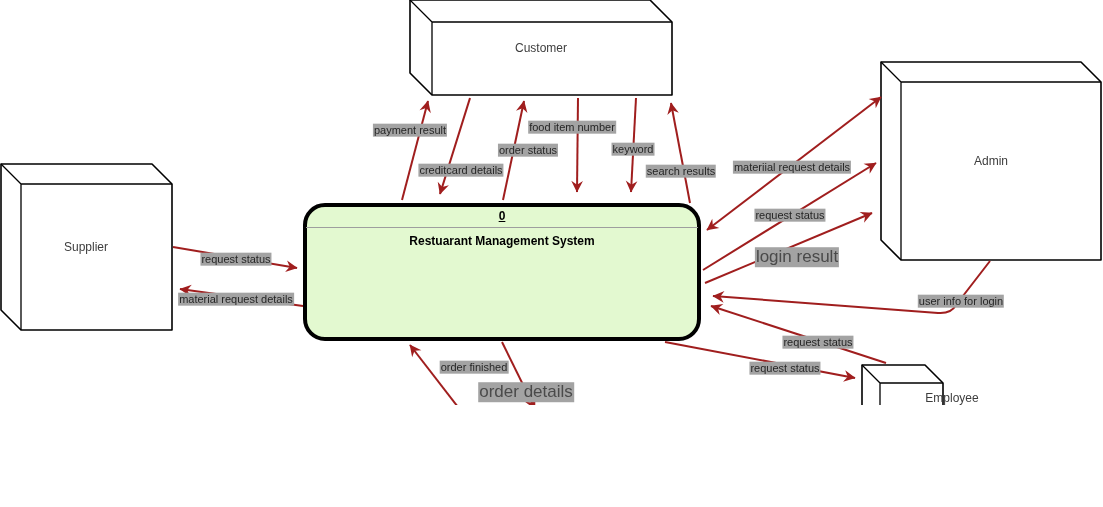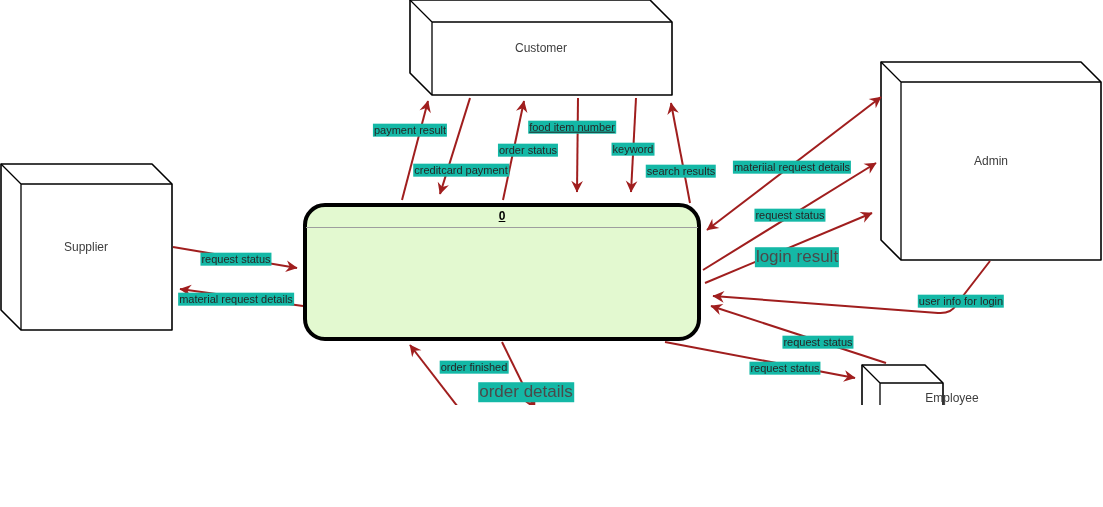--- a/index.html
+++ b/index.html
@@ -8,21 +8,21 @@
     font-family:"Liberation Sans", sans-serif; overflow:hidden;
   }
   .canvas svg { position:absolute; left:0; top:0; }
   .cube-outline { fill:#ffffff; stroke:#000000; stroke-width:1.6; stroke-linejoin:round; }
   .cube-inner  { fill:none; stroke:#000000; stroke-width:1.3; }
   .process-rect { fill:#e3f9d0; stroke:#000000; stroke-width:4; }
   .divider { stroke:#9e9e9e; stroke-width:1; }
   .edge { fill:none; stroke:#a01e1e; stroke-width:2; }
   .lbl {
     position:absolute; transform:translate(-50%,-50%);
-    font-size:11px; color:#262626; background:#14b8a6; padding:0 1px;
+    font-size:11px; color:#262626; background:#a3a3a3; padding:0 1px;
     white-space:nowrap; line-height:1.15; z-index:2;
   }
   .lbl.big { font-size:17px; color:#4a4a4a; }
   .entity-label {
     position:absolute; transform:translate(-50%,-50%);
     font-size:12px; color:#3d3d3d; white-space:nowrap; z-index:2;
   }
   .process-id {
     position:absolute; transform:translate(-50%,-50%);
     font-size:12px; font-weight:bold; text-decoration:underline; color:#000; z-index:2;
@@ -88,25 +88,26 @@
     <path class="edge" d="M502,342 L535,409" marker-end="url(#arrow)"></path>
   </svg>
 
   <span class="entity-label" style="left:541px; top:48px;">Customer</span>
   <span class="entity-label" style="left:86px;  top:247px;">Supplier</span>
   <span class="entity-label" style="left:991px; top:161px;">Admin</span>
   <span class="entity-label" style="left:920px; top:398px;margin-left:32px;">Employee</span>
   <span class="entity-label" style="left:541px; top:461px;">System</span>
 
   <span class="process-id" style="left:502px; top:216px;">0</span>
+  <span class="process-title" style="left:502px; top:241px;">Restuarant Management System</span>
 
   <span class="lbl" style="left:410px; top:130px;">payment result</span>
-  <span class="lbl" style="left:461px; top:170px;">creditcard payment</span>
+  <span class="lbl" style="left:461px; top:170px;">creditcard details</span>
   <span class="lbl" style="left:528px; top:150px;">order status</span>
-  <span class="lbl" style="left:572px; top:127px;text-decoration:underline;">food item number</span>
+  <span class="lbl" style="left:572px; top:127px;">food item number</span>
   <span class="lbl" style="left:633px; top:149px;">keyword</span>
   <span class="lbl" style="left:681px; top:171px;">search results</span>
   <span class="lbl" style="left:792px; top:167px;">materiial request details</span>
   <span class="lbl" style="left:790px; top:215px;">request status</span>
   <span class="lbl big" style="left:797px; top:257px;">login result</span>
   <span class="lbl" style="left:961px; top:301px;">user info for login</span>
   <span class="lbl" style="left:818px; top:342px;">request status</span>
   <span class="lbl" style="left:785px; top:368px;">request status</span>
   <span class="lbl" style="left:236px; top:259px;">request status</span>
   <span class="lbl" style="left:236px; top:299px;">material request details</span>

